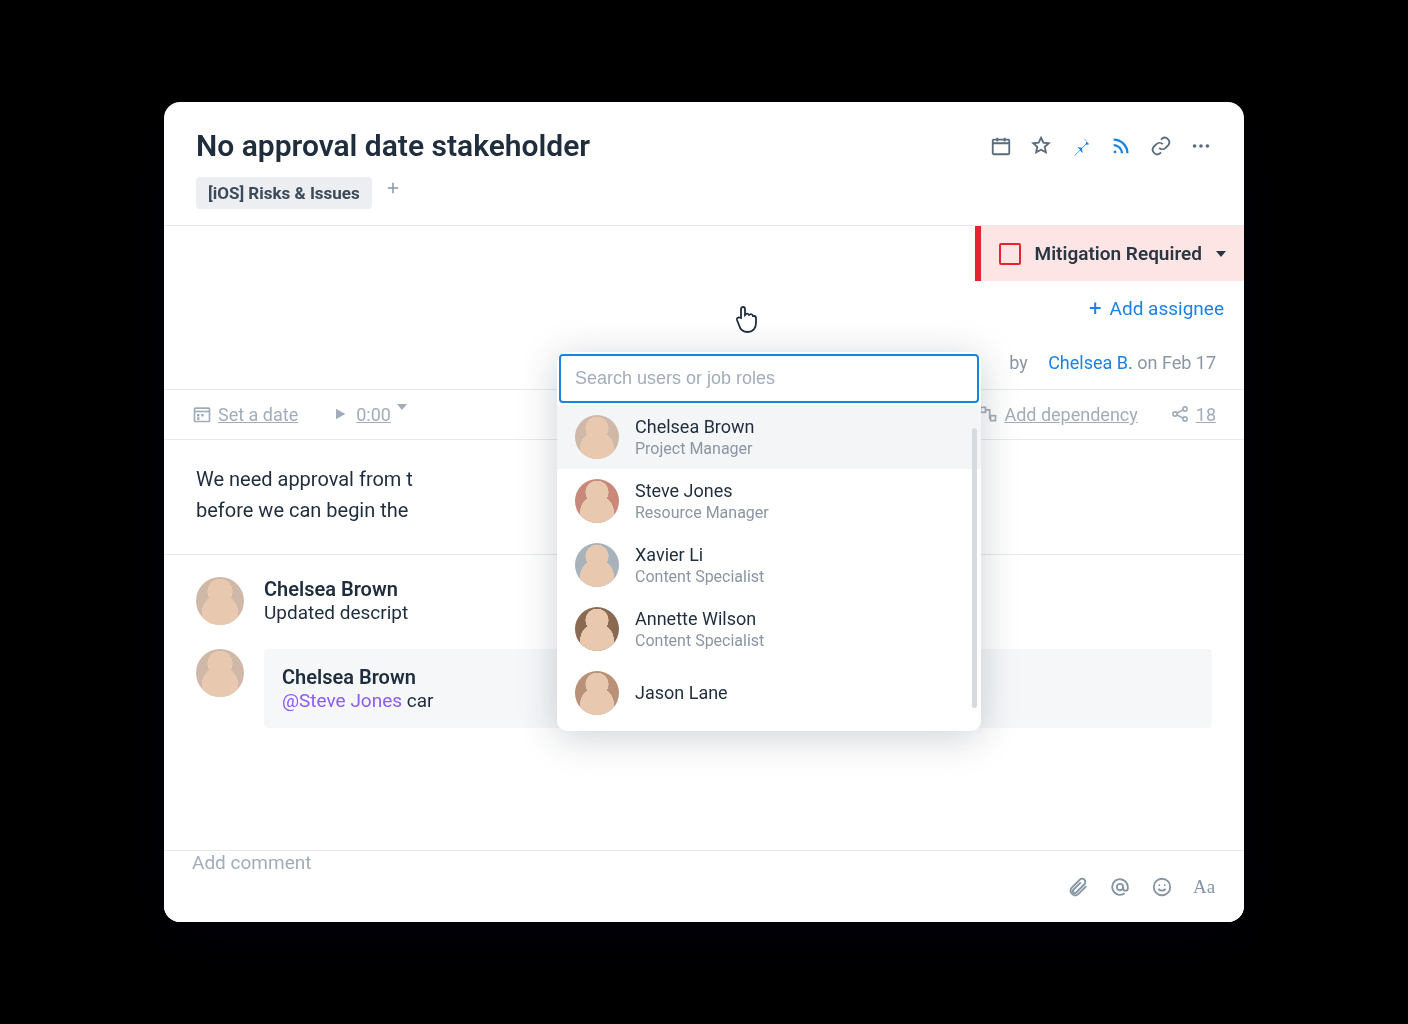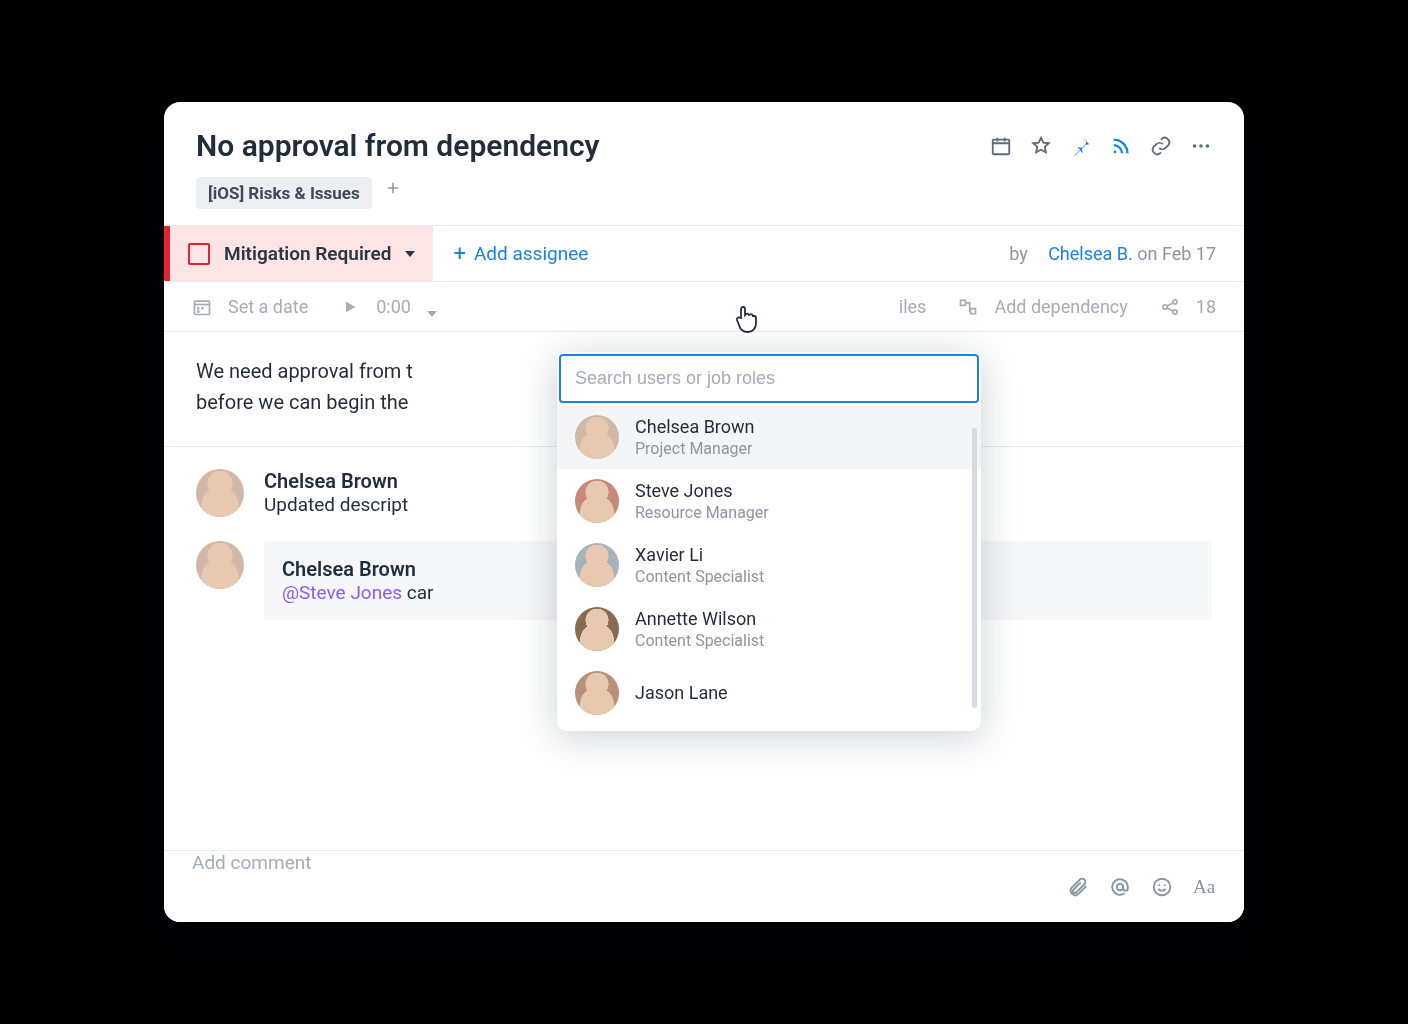--- a/index.html
+++ b/index.html
@@ -45,23 +45,24 @@
 .tag {
   background: #eceef1;
   color: #3b4a5a;
   padding: 6px 12px;
   border-radius: 4px;
   font-size: 17px;
 }
 .tag-add { width:22px; height:22px; color:#8a96a3; cursor:pointer; display:flex; align-items:center; justify-content:center; font-size:20px;}
 .status-bar {
   display: flex;
-  align-items: center;
+  align-items: flex-end;
   border-top: 1px solid #e6e9ed;
   border-bottom: 1px solid #e6e9ed;
+  flex-direction: column;
 }
 .status-left {
   display: flex;
   align-items: center;
   background: #fde5e5;
   padding: 16px 18px;
   border-left: 6px solid #e7232e;
   gap: 14px;
 }
 .checkbox-empty {
@@ -81,21 +82,21 @@
 .flex1 { flex: 1; }
 .byline { padding: 16px 28px; font-size: 18px; color: #8a96a3; }
 .byline .author { color: #1a82e2; margin-left: 16px; }
 .meta-row {
   display: flex; align-items: center; gap: 32px;
   padding: 14px 28px;
   border-bottom: 1px solid #e6e9ed;
   color: #a2adb9;
   font-size: 18px;
 }
-.meta-item { display:flex; align-items:flex-end; gap:16px; cursor:pointer;}
+.meta-item { display:flex; align-items:flex-start; gap:6px; cursor:pointer;text-decoration:underline;}
 .meta-item.right { margin-left:auto; }
 .meta-icon { width:20px; height:20px; display:inline-flex; align-items:center; justify-content:center; }
 .description {
   padding: 24px 32px 28px;
   font-size: 20px;
   line-height: 1.55;
   color: #1f2d3d;
   border-bottom: 1px solid #e6e9ed;
 }
 .activity {
@@ -175,21 +176,21 @@
   pointer-events:none;
 }
 svg { display:block; }
 </style>
 </head>
 <body>
 
 <div class="window">
 
   <div class="header">
-    <div class="title">No approval from dependency</div>
+    <div class="title">No approval date stakeholder</div>
     <div class="header-icons">
       <span class="icon">
         <svg viewBox="0 0 24 24" width="22" height="22" fill="none" stroke="currentColor" stroke-width="2">
             <rect x="3" y="5" width="18" height="16" rx="1"></rect>
             <path d="M3 9h18M8 3v4M16 3v4"></path>
           </svg>
       </span>
       <span class="icon">
         <svg viewBox="0 0 24 24" width="22" height="22" fill="none" stroke="currentColor" stroke-width="2">
             <path d="M12 3l2.6 5.4 5.9.6-4.4 4 1.2 5.8L12 16l-5.3 2.8 1.2-5.8-4.4-4 5.9-.6z"></path>

